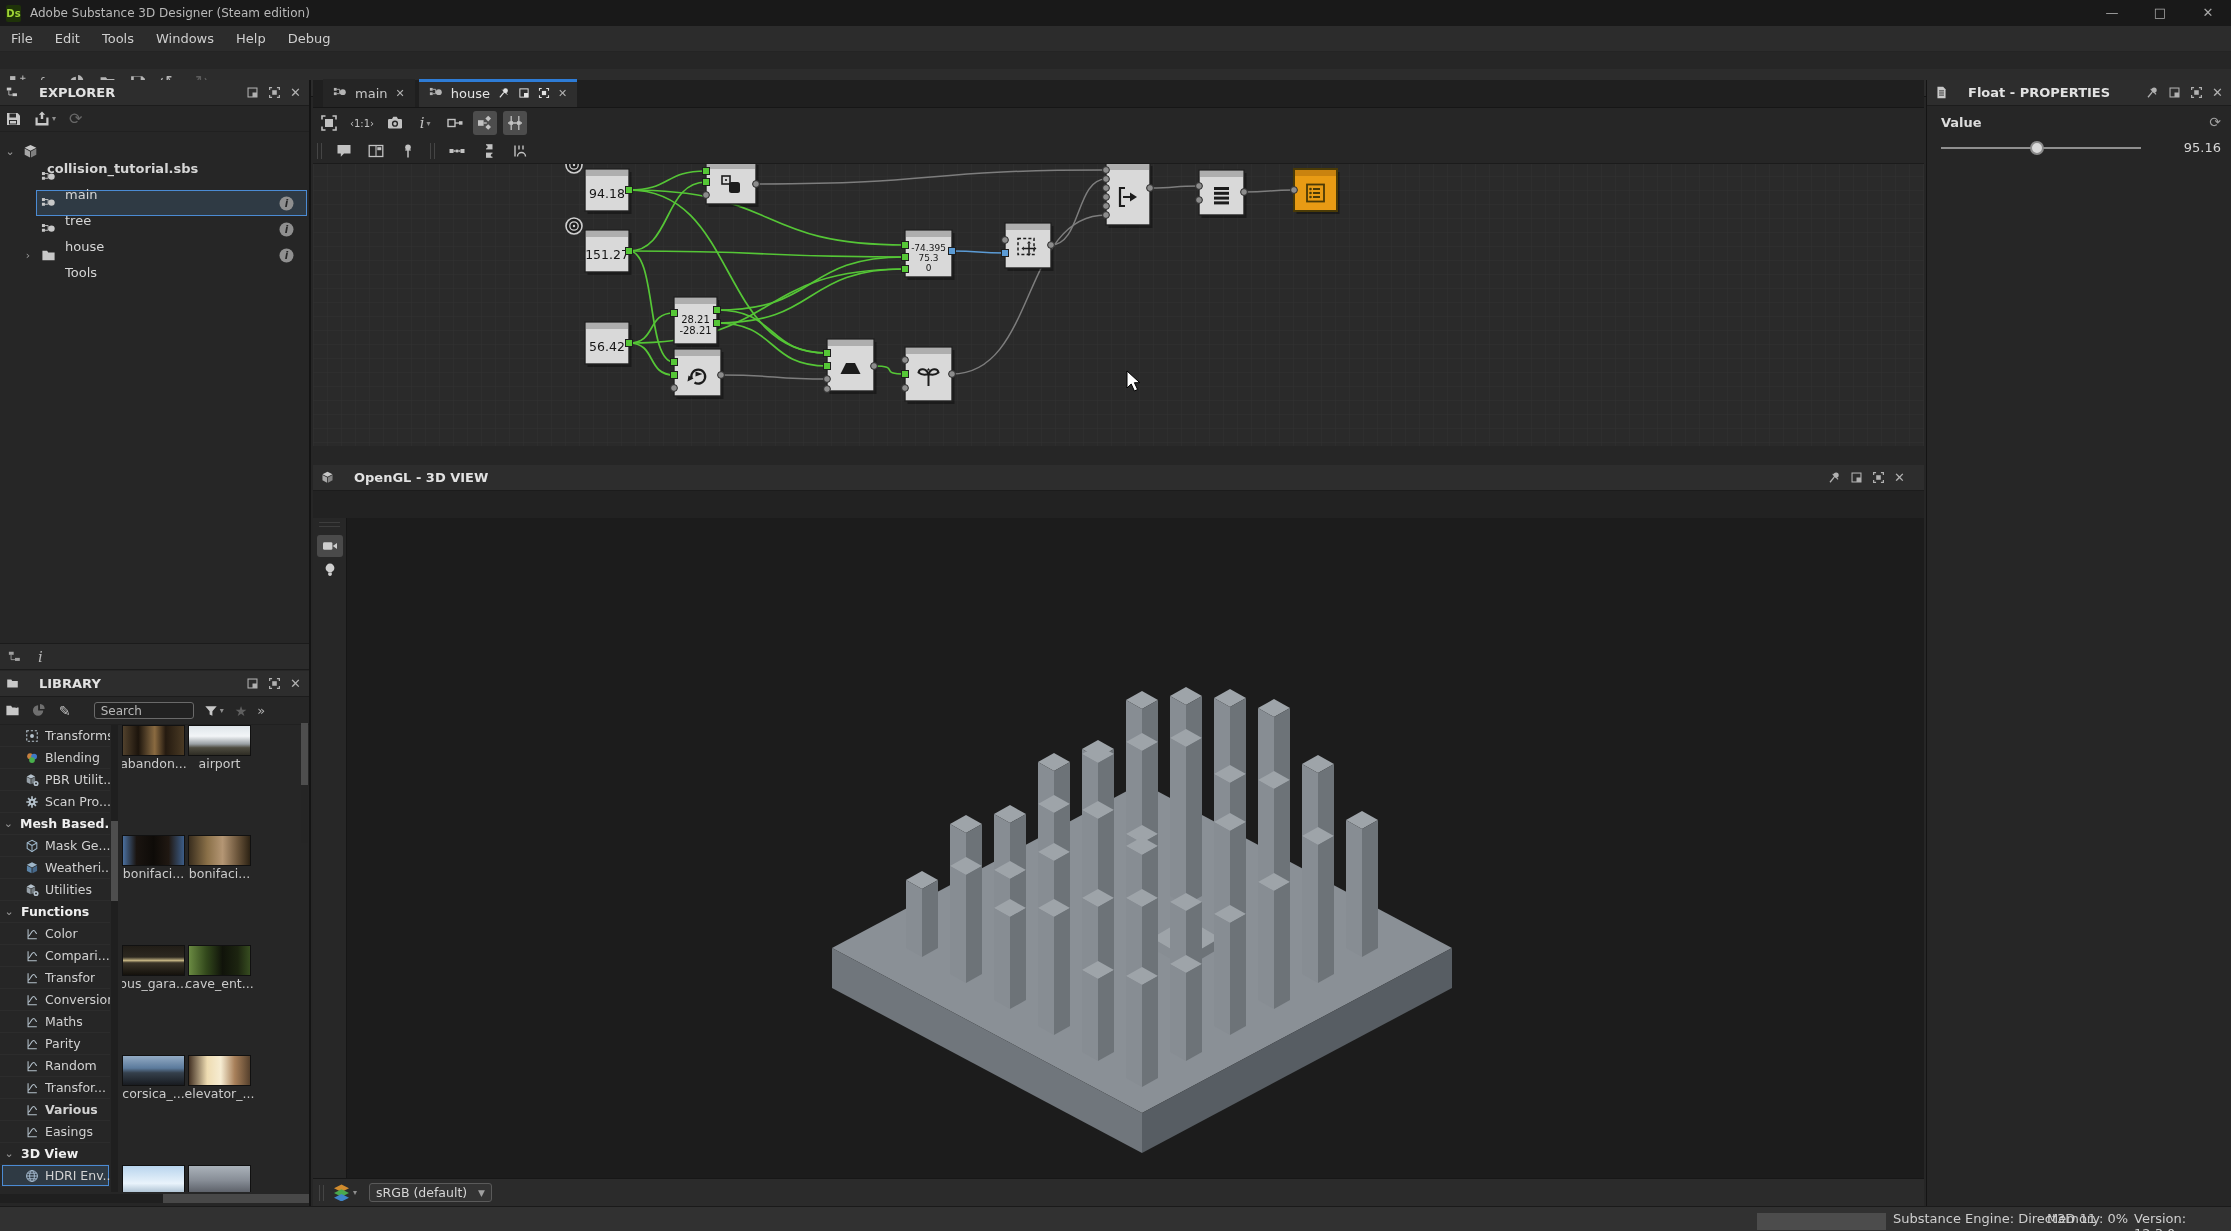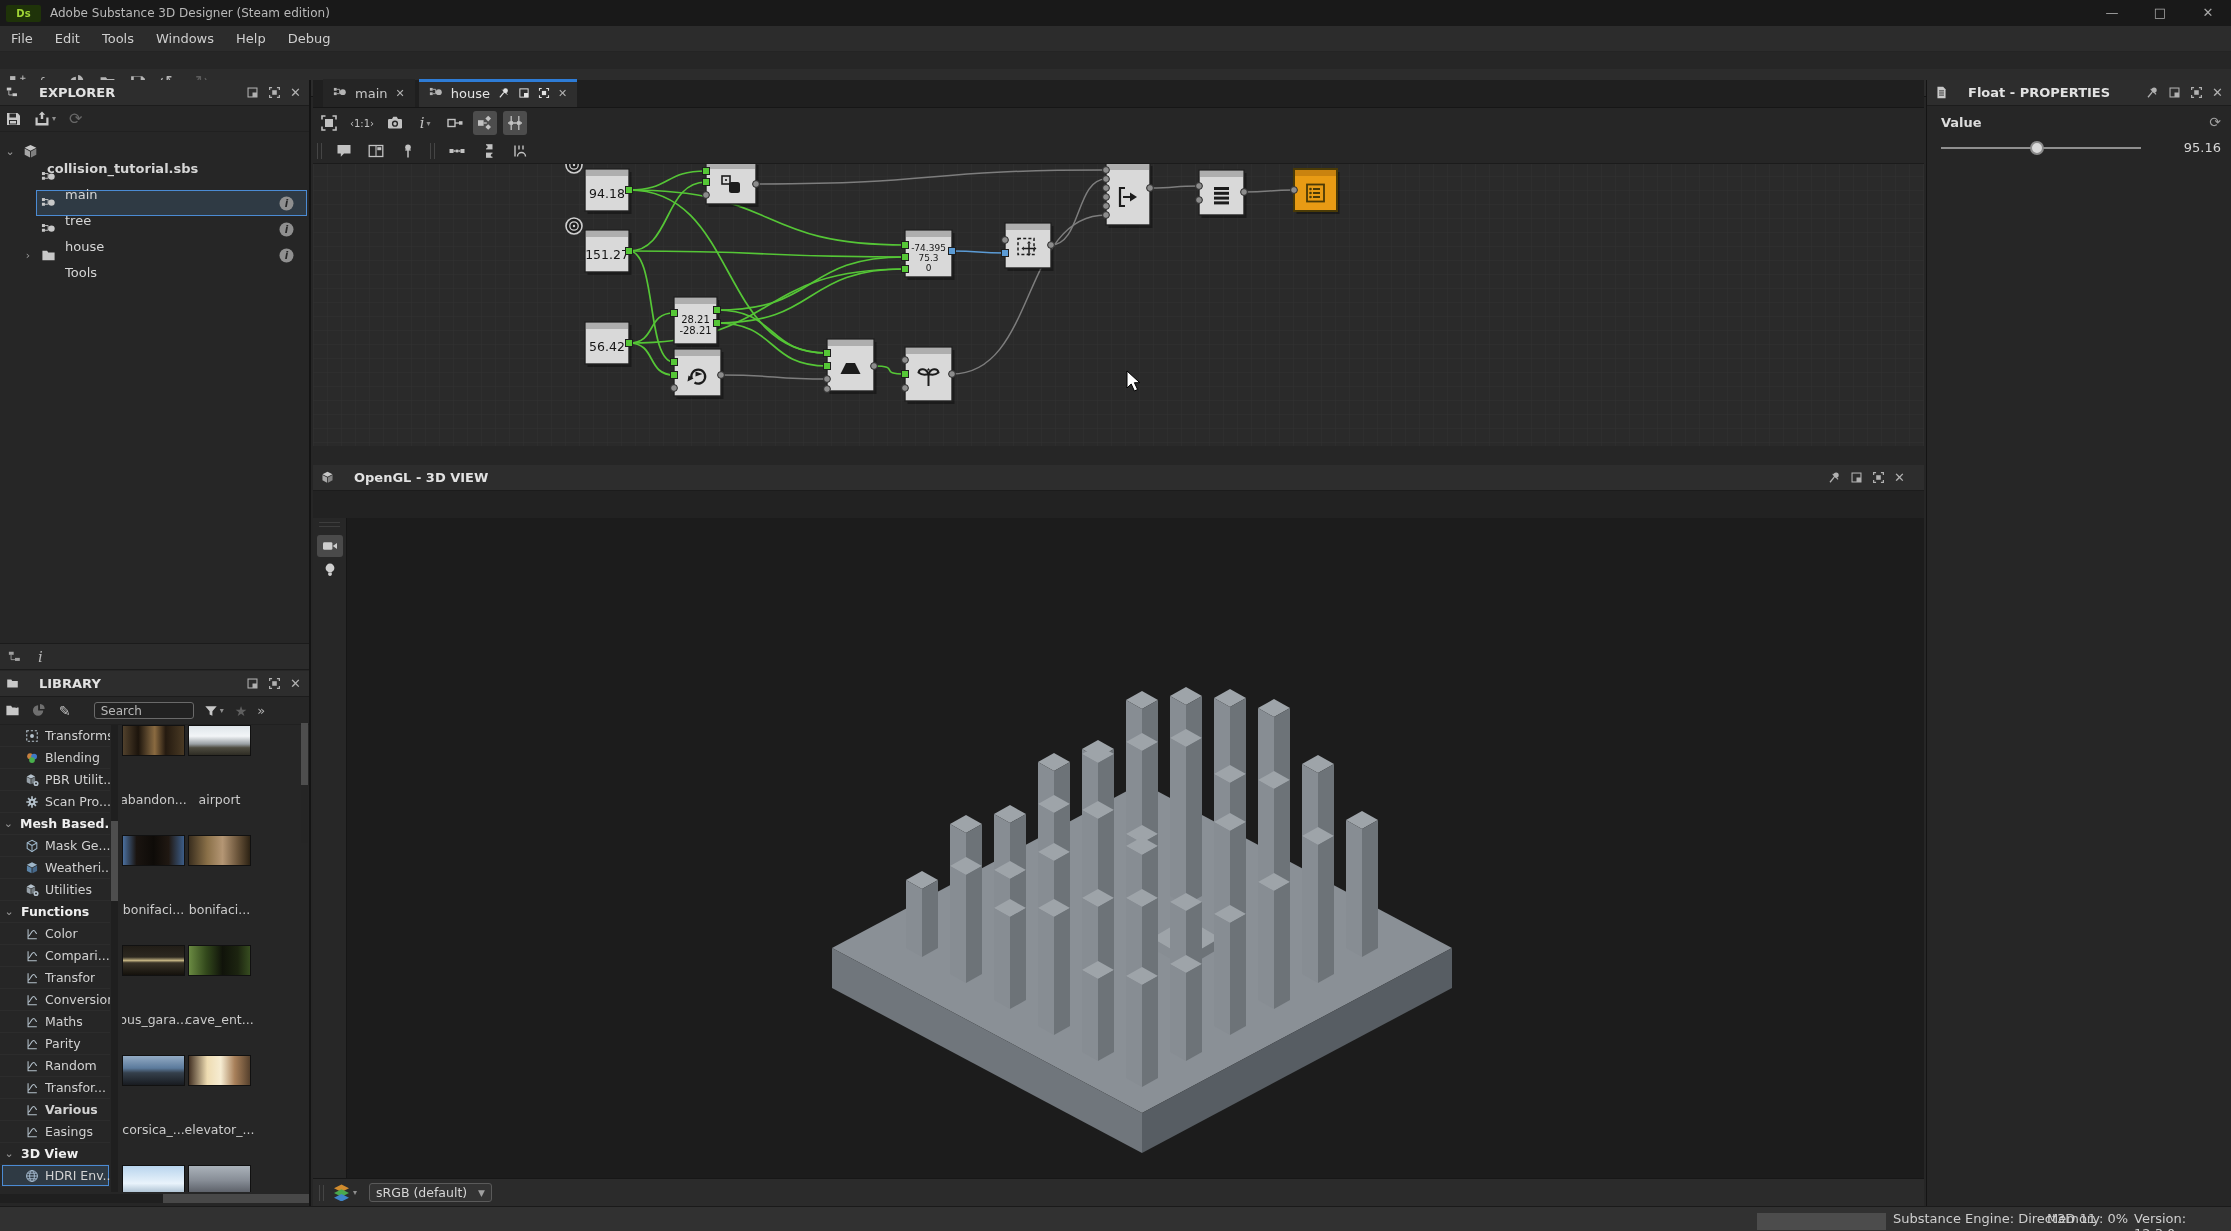--- a/index.html
+++ b/index.html
@@ -4,21 +4,21 @@
 <style>
   * { margin:0; padding:0; box-sizing:border-box; }
   html,body { width:2231px; height:1231px; overflow:hidden; background:#1a1a1a;
     font-family:"DejaVu Sans","Liberation Sans",sans-serif; color:#c8c8c8; font-size:13px;
     -webkit-font-smoothing:antialiased; }
   .abs { position:absolute; }
   #app { position:relative; width:2231px; height:1231px; background:#262626; }
 
   
   #titlebar { left:0; top:0; width:2231px; height:26px; background:#191919; display:flex; align-items:center; }
-  #app-badge { width:35px; height:17px; margin-left:6px; background:#1f3309; color:#9fd435;
+  #app-badge { width:15px; height:17px; margin-left:6px; background:#1f3309; color:#9fd435;
     font-size:10px; font-weight:bold; display:flex; align-items:center; justify-content:center; border-radius:2px; }
   #app-title { margin-left:9px; color:#b9b9b9; font-size:12px; }
   .wbtn { width:30px; height:20px; display:flex; align-items:center; justify-content:center; color:#a8a8a8; font-size:13px; }
   #win-controls { position:absolute; right:8px; top:2px; display:flex; gap:18px; }
   #menubar { left:0; top:26px; width:2231px; height:26px; background:#2c2c2c; display:flex; align-items:center; border-bottom:1px solid #242424; }
   .menu-item { padding:0 11px; color:#cfcfcf; font-size:13px; height:100%; display:flex; align-items:center; }
   #toolbar { left:0; top:69px; width:2231px; height:28px; background:#2c2c2c; display:flex; align-items:center; border-bottom:1px solid #151515; }
   .tb-btn { height:24px; padding:0 4px; margin-left:5px; display:flex; align-items:center; color:#b5b5b5; }
   .tb-btn.disabled { color:#5c5c5c; }
   .glyph { font-size:16px; line-height:1; }
@@ -57,21 +57,21 @@
   .lib-row { height:22px; display:flex; align-items:center; position:relative; border-bottom:1px solid #2c2c2c; }
   .lib-row .lbl { margin-left:6px; color:#d2d2d2; white-space:nowrap; overflow:hidden; font-size:12.5px; }
   .lib-row.hdr .lbl { font-weight:bold; color:#efefef; }
   .lib-ic { width:14px; height:14px; margin-left:25px; color:#b5c2cc; flex:none; }
   .lib-selbox { position:absolute; left:2px; right:1px; top:0; bottom:0; border:1px solid #4b8bd4; background:#2f3a44; }
   #lib-vscroll { position:absolute; left:111px; top:54px; width:7px; bottom:14px; background:#1f1f1f; }
   #lib-vthumb { position:absolute; left:0; top:96px; width:7px; height:80px; background:#4e4e4e; }
   #lib-thumbs { position:absolute; left:122px; top:52px; right:10px; bottom:14px; overflow:hidden; }
   .thumb-cell { position:absolute; width:63px; }
   .thumb-img { width:63px; height:31px; border:1px solid #111; }
-  .thumb-lbl { width:75px; margin-left:-6px; text-align:center; margin-top:36px; color:#cbcbcb; font-size:12.5px; white-space:nowrap; }
+  .thumb-lbl { width:75px; margin-left:-6px; text-align:center; color:#cbcbcb; font-size:12.5px; white-space:nowrap; }
   #thumbs-vscroll { position:absolute; right:1px; top:52px; width:7px; height:120px; background:#252525; }
   #thumbs-vthumb { width:7px; height:62px; background:#4e4e4e; }
   #lib-hscroll { position:absolute; left:0; bottom:3px; width:309px; height:9px; background:#1f1f1f; }
   #lib-hthumb { position:absolute; left:163px; width:146px; height:9px; background:#484848; }
 
   .th-abandoned { background:linear-gradient(90deg,#51412c,#1c140c 25%,#6e5636 45%,#8a6a40 52%,#241a10 70%,#4a3a24); }
   .th-airport { background:linear-gradient(180deg,#dfe6ea 0%,#f2f5f7 35%,#9aa0a4 62%,#4e4c40 75%,#2e2c24); }
   .th-bonifacio1 { background:linear-gradient(90deg,#4a6f9e,#1a1410 22%,#0e0b08 50%,#201812 75%,#3c5d88); }
   .th-bonifacio2 { background:linear-gradient(90deg,#3a2e1e,#8a7048 30%,#b49674 55%,#6a543a 80%,#2c2214); }
   .th-busgarage { background:linear-gradient(180deg,#211d17 0%,#2c2820 38%,#c0b080 50%,#3a3428 58%,#14110c); }

